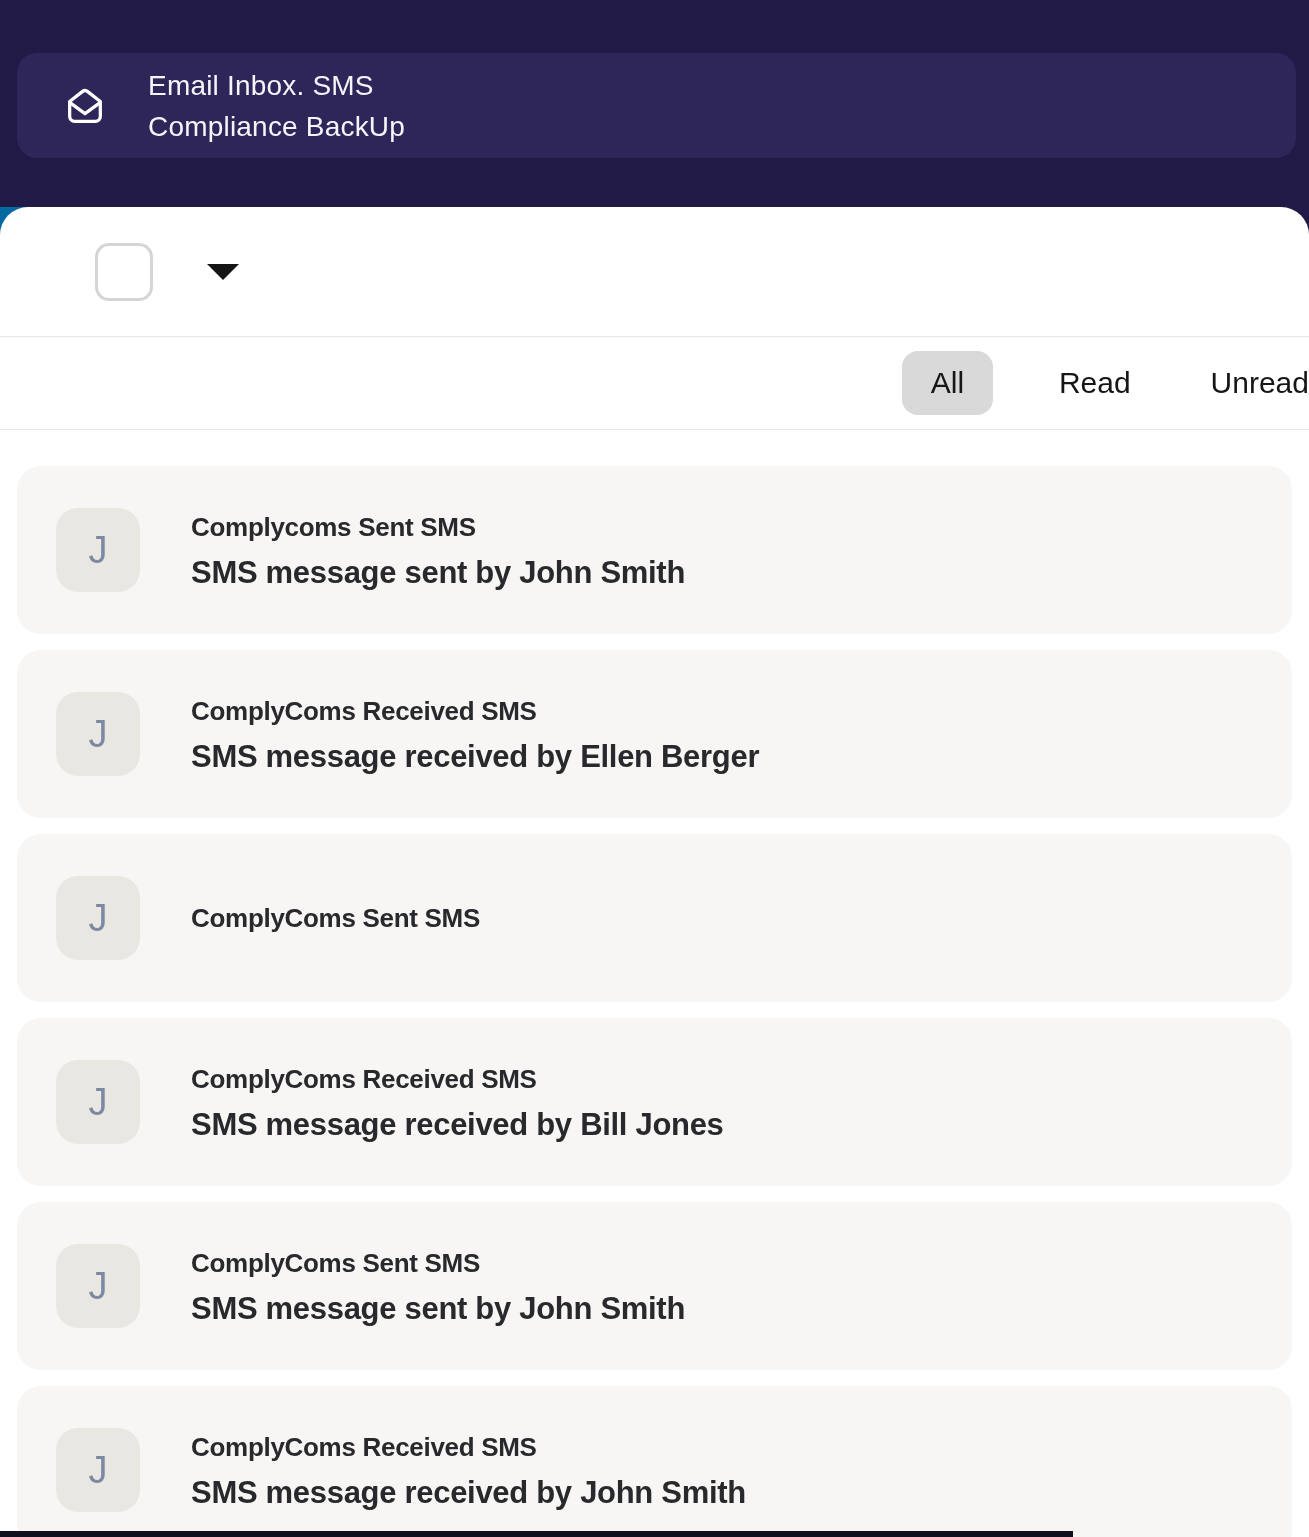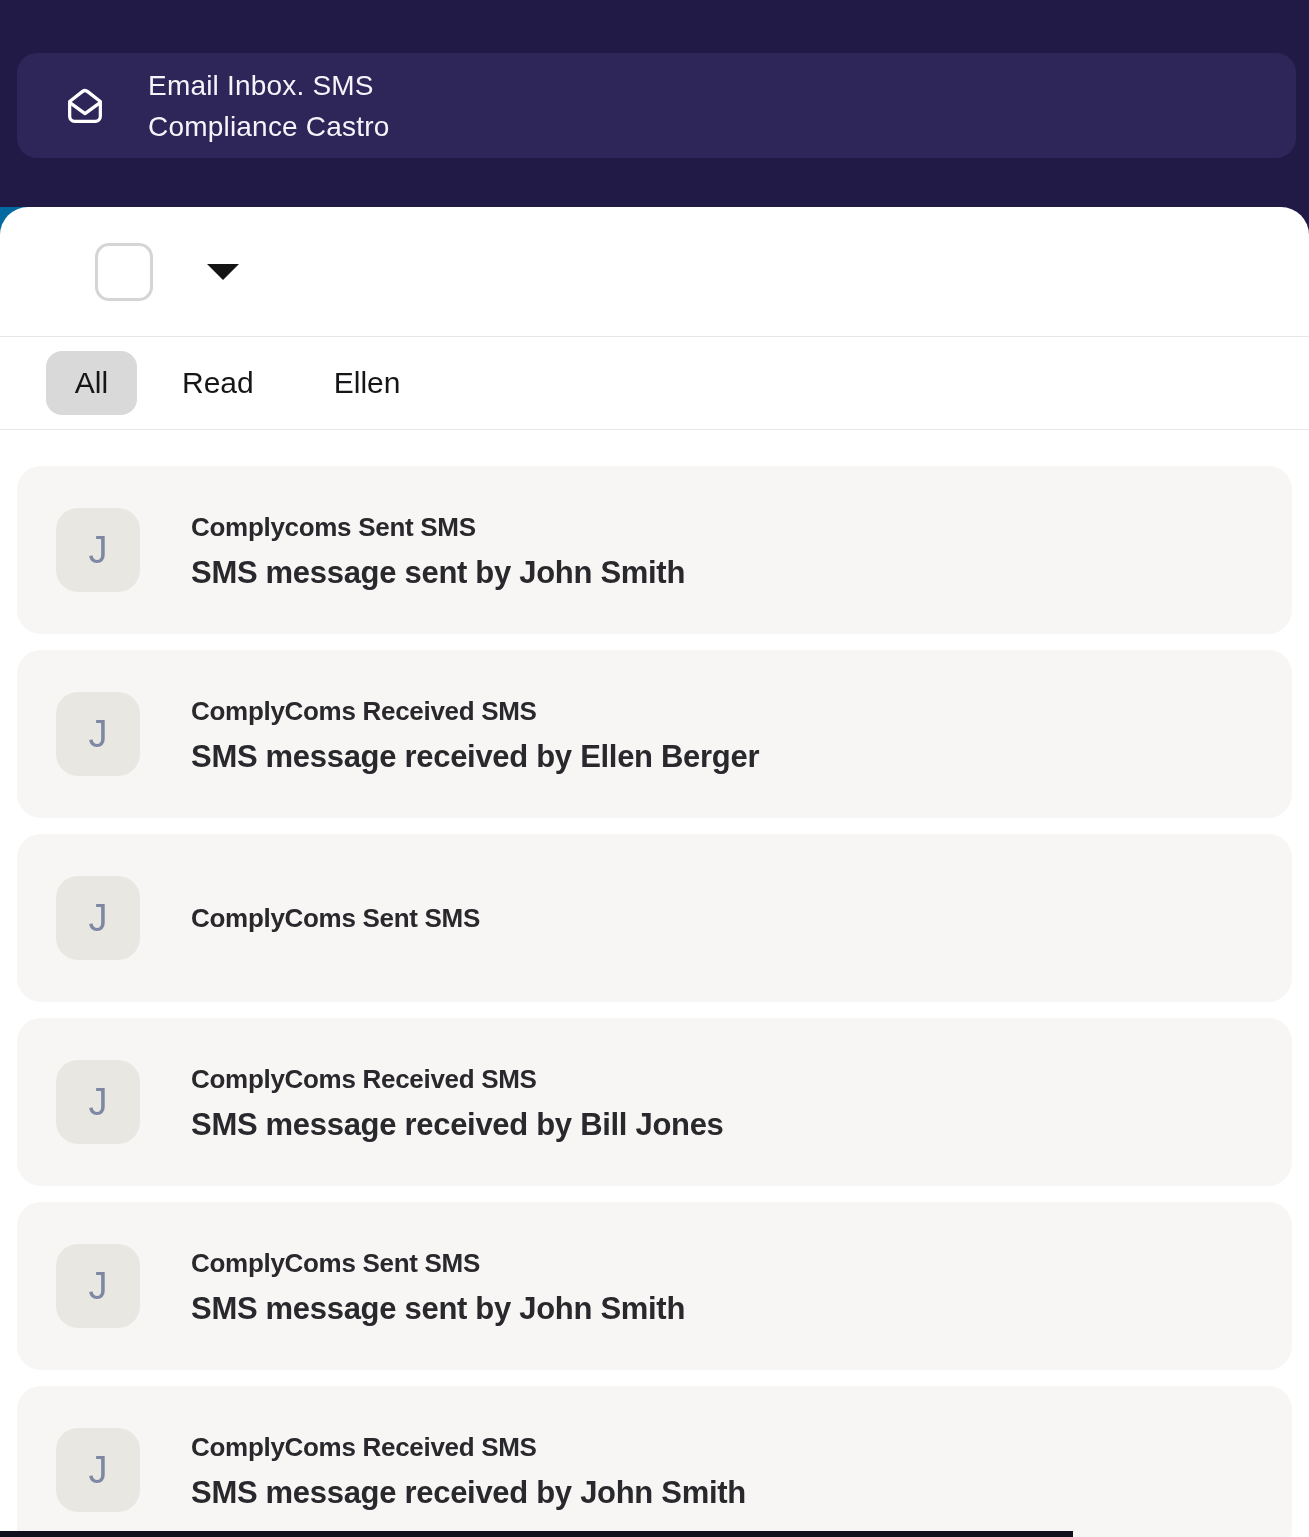--- a/index.html
+++ b/index.html
@@ -47,32 +47,32 @@
   .caret-down {
     margin-left: 54px;
     width: 0; height: 0; cursor: pointer;
     border-left: 16px solid transparent;
     border-right: 16px solid transparent;
     border-top: 16px solid #141414;
   }
   .divider { height: 1px; background: #e7e7e7; width: 100%; }
 
   
-  .tabs { height: 92px; display: flex; align-items: center; padding-left: 46px; }
+  .tabs { height: 92px; display: flex; align-items: center; padding-left: 46px; justify-content: flex-end; }
   .tab {
     font-size: 30px; color: #161618; cursor: pointer;
     display: flex; align-items: center; justify-content: center;
     background: transparent; border: none;
     font-family: inherit;
   }
   .tab.selected {
     background: #d9d9d9; border-radius: 16px;
     min-width: 91px; height: 64px; padding: 0 24px;
   }
-  .tab + .tab { margin-left: 45px; }
+  .tab + .tab { margin-left: 66px; }
   .tab:nth-child(3) { margin-left: 80px; }
 
   
   .list { padding: 36px 17px 0 17px; display: flex; flex-direction: column; gap: 16px; }
   .msg-card {
     height: 168px; flex: 0 0 168px;
     background: #f7f6f4; border-radius: 24px;
     display: flex; align-items: center;
     padding-left: 39px; cursor: pointer;
   }
@@ -106,38 +106,38 @@
   <div class="header-area">
     <div class="header-banner">
       <span class="header-icon">
         <svg viewBox="0 0 24 24" width="46" height="50" fill="none" stroke="#ffffff" stroke-width="1.7" stroke-linecap="round" stroke-linejoin="round">
           <path d="M4 9.7 L10.6 4.5 c0.8 -0.65 2 -0.65 2.8 0 L20 9.7 V17.4 c0 1.45 -1.15 2.6 -2.6 2.6 H6.6 C5.15 20 4 18.85 4 17.4 Z"></path>
           <path d="M4.3 10.4 L12 16 L19.7 10.4"></path>
         </svg>
       </span>
       <div class="header-title">
         <div>Email Inbox. SMS</div>
-        <div>Compliance Castro</div>
+        <div>Compliance BackUp</div>
       </div>
     </div>
   </div>
 
   <div class="sheet">
 
     <div class="toolbar">
       <div class="checkbox"></div>
       <div class="caret-down"></div>
     </div>
 
     <div class="divider"></div>
 
     <div class="tabs">
       <button class="tab selected">All</button>
       <button class="tab">Read</button>
-      <button class="tab">Ellen</button>
+      <button class="tab">Unread</button>
     </div>
 
     <div class="divider"></div>
 
     <div class="list">
 
       <div class="msg-card">
         <div class="avatar">J</div>
         <div class="msg-text">
           <div class="msg-title">Complycoms Sent SMS</div>

